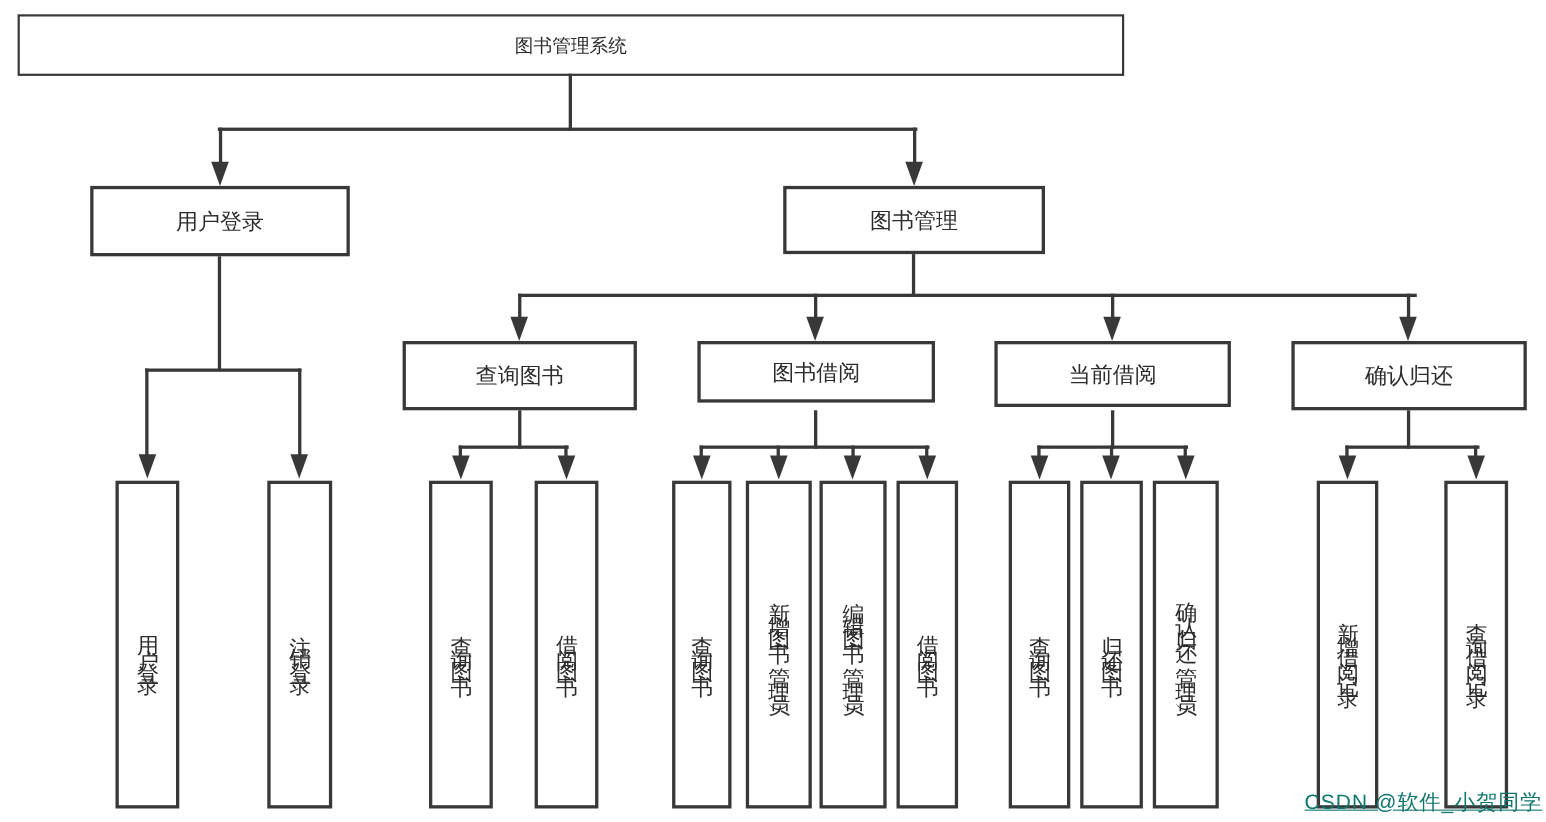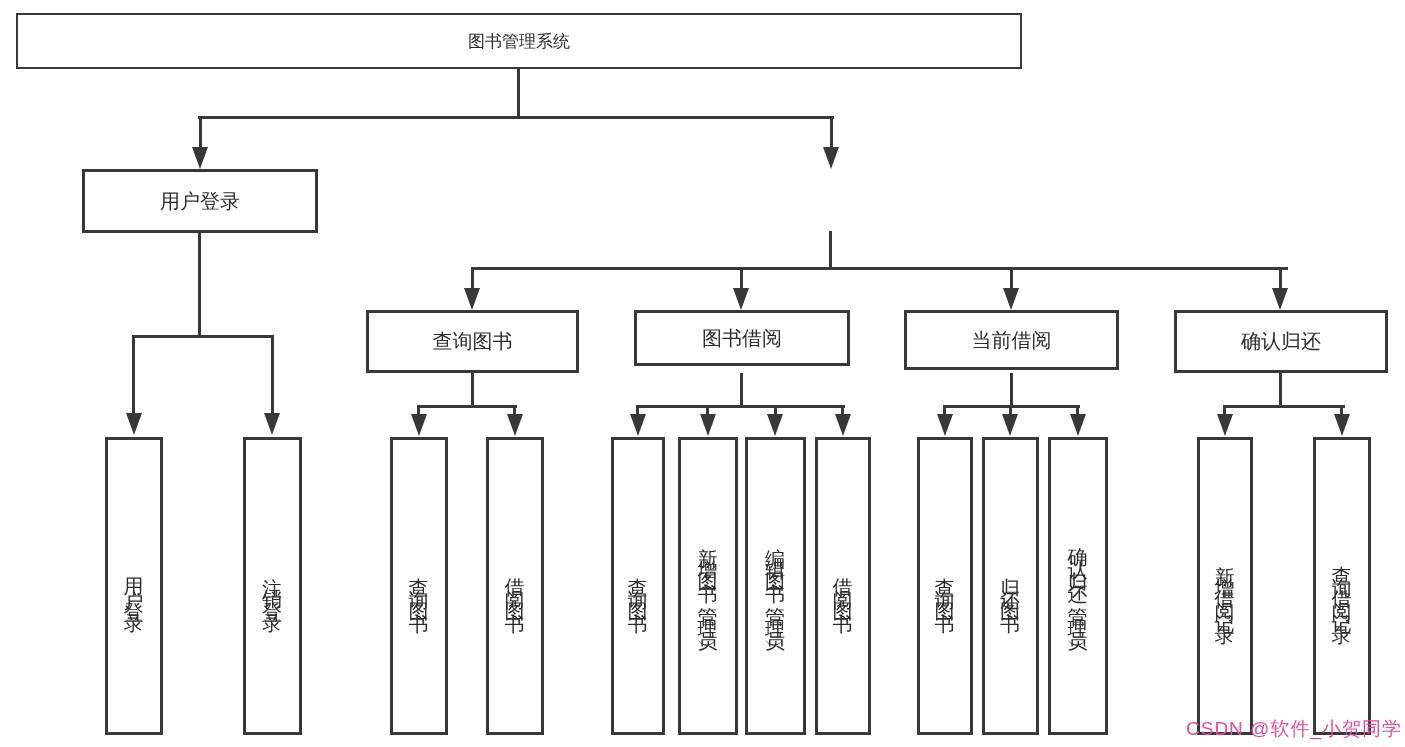--- a/index.html
+++ b/index.html
@@ -43,39 +43,41 @@
     border-left: 8px solid transparent;
     border-right: 8px solid transparent;
     border-top: 22px solid #383838;
   }
   .watermark {
     position: absolute;
     left: 1186px;
     top: 716px;
     font-size: 19px;
     letter-spacing: 1px;
-    color: #ec4899;
+    color: #0f766e;
     white-space: nowrap;
+    text-decoration: underline;
   }
 </style>
 </head>
 <body>
 
 <div id="stage">
 
   <div class="box root" style="left:16px; top:13px; width:1006px; height:56px;">图书管理系统</div>
 
   <div class="vline" style="left:517px; top:67px; width:3px; height:52px;"></div>
   <div class="hline" style="left:198px; top:116px; width:636px; height:3px;"></div>
   <div class="vline" style="left:199px; top:116px; width:3px; height:34px;"></div>
   <div class="arrow" style="left:192px; top:147px;"></div>
   <div class="vline" style="left:830px; top:116px; width:3px; height:34px;"></div>
   <div class="arrow" style="left:823px; top:147px;"></div>
 
   <div class="box" style="left:82px; top:169px; width:236px; height:64px;">用户登录</div>
+  <div class="box" style="left:712px; top:169px; width:238px; height:62px;">图书管理</div>
 
   <div class="vline" style="left:198px; top:233px; width:3px; height:104px;"></div>
   <div class="hline" style="left:132px; top:335px; width:142px; height:3px;"></div>
   <div class="vline" style="left:132px; top:335px; width:3px; height:80px;"></div>
   <div class="arrow" style="left:126px; top:413px;"></div>
   <div class="vline" style="left:271px; top:335px; width:3px; height:80px;"></div>
   <div class="arrow" style="left:264px; top:413px;"></div>
 
   <div class="vline" style="left:829px; top:231px; width:3px; height:39px;"></div>
   <div class="hline" style="left:471px; top:267px; width:817px; height:3px;"></div>

